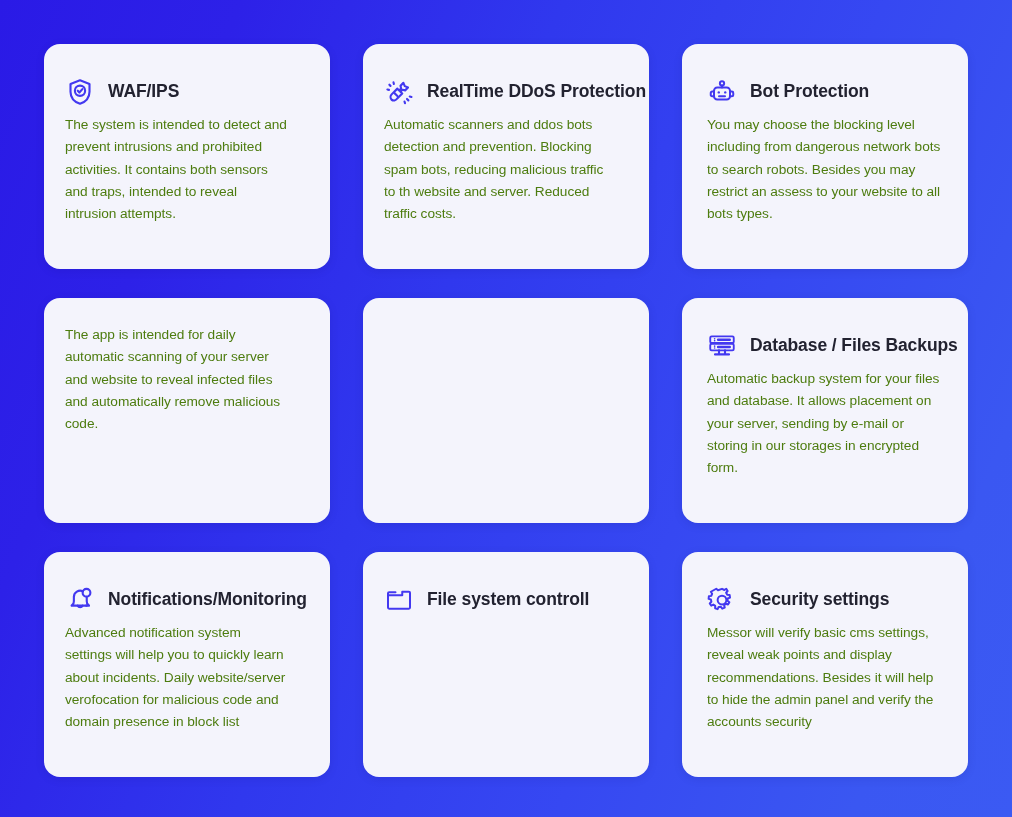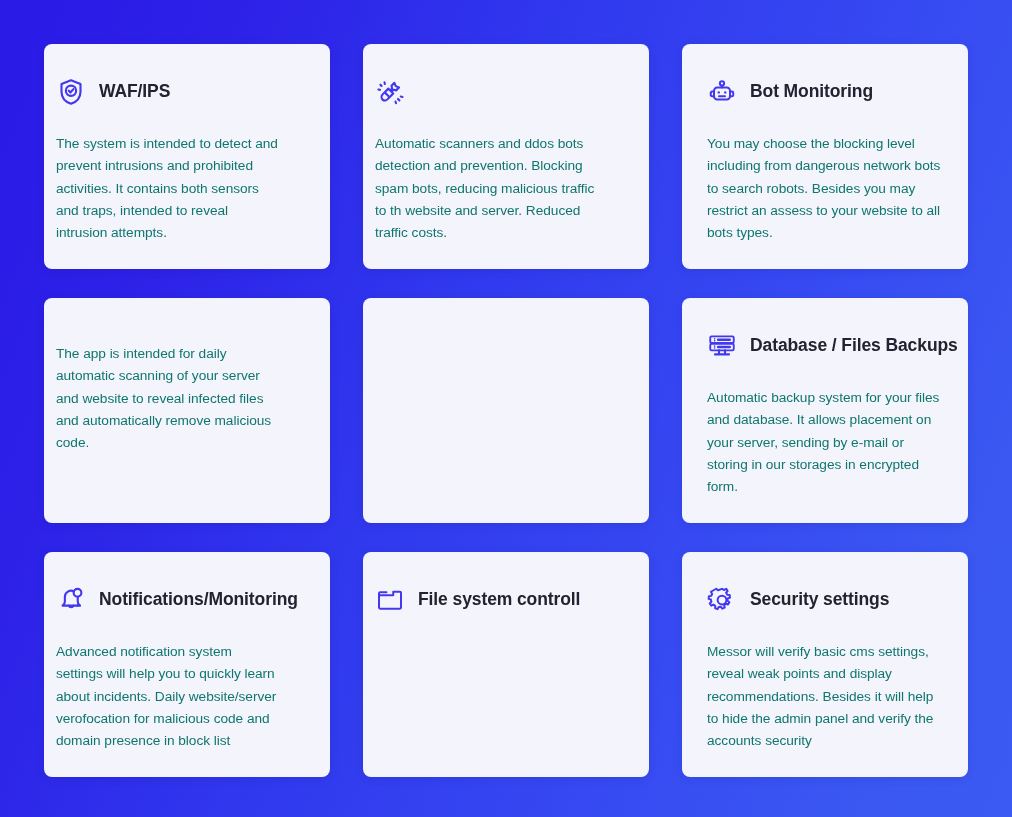--- a/index.html
+++ b/index.html
@@ -19,22 +19,22 @@
     display: grid;
     grid-template-columns: repeat(3, 286px);
     grid-template-rows: repeat(3, 225px);
     column-gap: 33px;
     row-gap: 29px;
     padding: 44px;
   }
 
   .feature-card {
     background: #f4f4fc;
-    border-radius: 8px;
-    padding: 26px 24px 0 12px;
+    border-radius: 16px;
+    padding: 26px 24px 0 21px;
     box-shadow: 0 2px 10px rgba(10, 8, 80, 0.10);
     overflow: hidden;
   }
 
   .card-head {
     display: flex;
     align-items: center;
     gap: 13px;
     height: 44px;
   }
@@ -57,24 +57,23 @@
   .card-title {
     font-size: 17.5px;
     font-weight: 700;
     color: #222230;
     letter-spacing: -0.1px;
     line-height: 1.1;
     white-space: nowrap;
   }
 
   .card-desc {
-    margin-top: 19px;
     font-size: 13.7px;
     line-height: 22.3px;
-    color: #0f766e;
+    color: #4d7c0f;
     letter-spacing: -0.05px;
   }
 
   
   .feature-card:nth-child(1) .card-desc,
   .feature-card:nth-child(2) .card-desc,
   .feature-card:nth-child(4) .card-desc,
   .feature-card:nth-child(7) .card-desc { max-width: 226px; }
 
   .feature-card:nth-child(3) .card-desc,
@@ -110,39 +109,40 @@
   <section class="feature-card">
     <div class="card-head">
       <span class="card-icon">
         <svg viewBox="0 0 24 24" fill="none" stroke="#4338f0" stroke-width="1.7" stroke-linecap="round" stroke-linejoin="round">
           <path d="M6.1 18.2a3.1 3.1 0 0 1 0-4.3l4.6-4.6 1.4 1.5 1.6-1.7-.5-2.1 2.3-2.3 1.1 2.6 2.6 1.1-2.3 2.3-2.1-.5-1.7 1.6 1.5 1.4-4.2 4.2a3.1 3.1 0 0 1-4.3.8Z"></path>
           <path d="m8.4 12.9 2.3 2.3"></path>
           <path d="M5.2 7.1 4.3 6.2M7.9 5.6l-.3-1.3M4 10.3l-1.3-.3"></path>
           <path d="M18.4 17.6l1.1 1.1M16.4 19.6l.4 1.4M20.6 15.6l1.4.4"></path>
         </svg>
       </span>
+      <h3 class="card-title">RealTime DDoS Protection</h3>
     </div>
     <p class="card-desc">Automatic scanners and ddos bots detection and prevention. Blocking spam bots, reducing malicious traffic to th website and server. Reduced traffic costs.</p>
   </section>
 
   <section class="feature-card">
     <div class="card-head">
       <span class="card-icon">
         <svg viewBox="0 0 24 24" fill="none" stroke="#4338f0" stroke-width="1.6" stroke-linecap="round" stroke-linejoin="round">
           <rect x="5.6" y="8.4" width="12.8" height="9.6" rx="2.6"></rect>
           <circle cx="12" cy="5.1" r="1.7"></circle>
           <path d="M12 6.8v1.6"></path>
           <path d="M5.6 11.6H4.1a1.1 1.1 0 0 0-1.1 1.1v1.6a1.1 1.1 0 0 0 1.1 1.1h1.5"></path>
           <path d="M18.4 11.6h1.5a1.1 1.1 0 0 1 1.1 1.1v1.6a1.1 1.1 0 0 1-1.1 1.1h-1.5"></path>
           <circle cx="9.4" cy="12.3" r="0.95" fill="#4338f0" stroke="none"></circle>
           <circle cx="14.6" cy="12.3" r="0.95" fill="#4338f0" stroke="none"></circle>
           <path d="M9.6 15.4h4.8"></path>
         </svg>
       </span>
-      <h3 class="card-title">Bot Monitoring</h3>
+      <h3 class="card-title">Bot Protection</h3>
     </div>
     <p class="card-desc">You may choose the blocking level including from dangerous network bots to search robots. Besides you may restrict an assess to your website to all bots types.</p>
   </section>
 
   <section class="feature-card">
     <p class="card-desc">The app is intended for daily automatic scanning of your server and website to reveal infected files and automatically remove malicious code.</p>
   </section>
 
   <section class="feature-card">
   </section>

